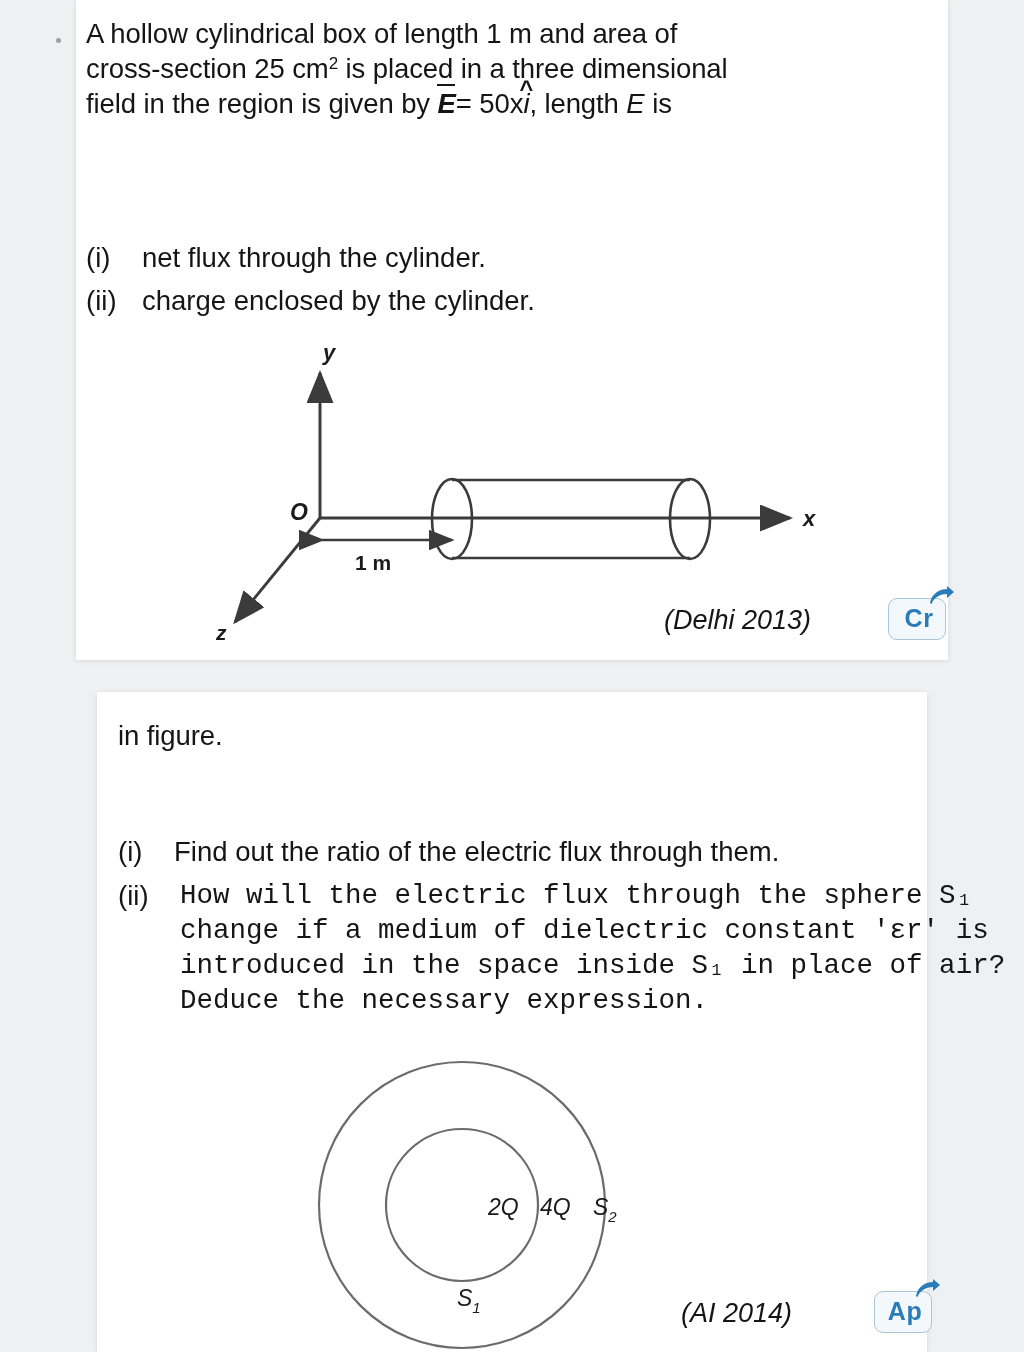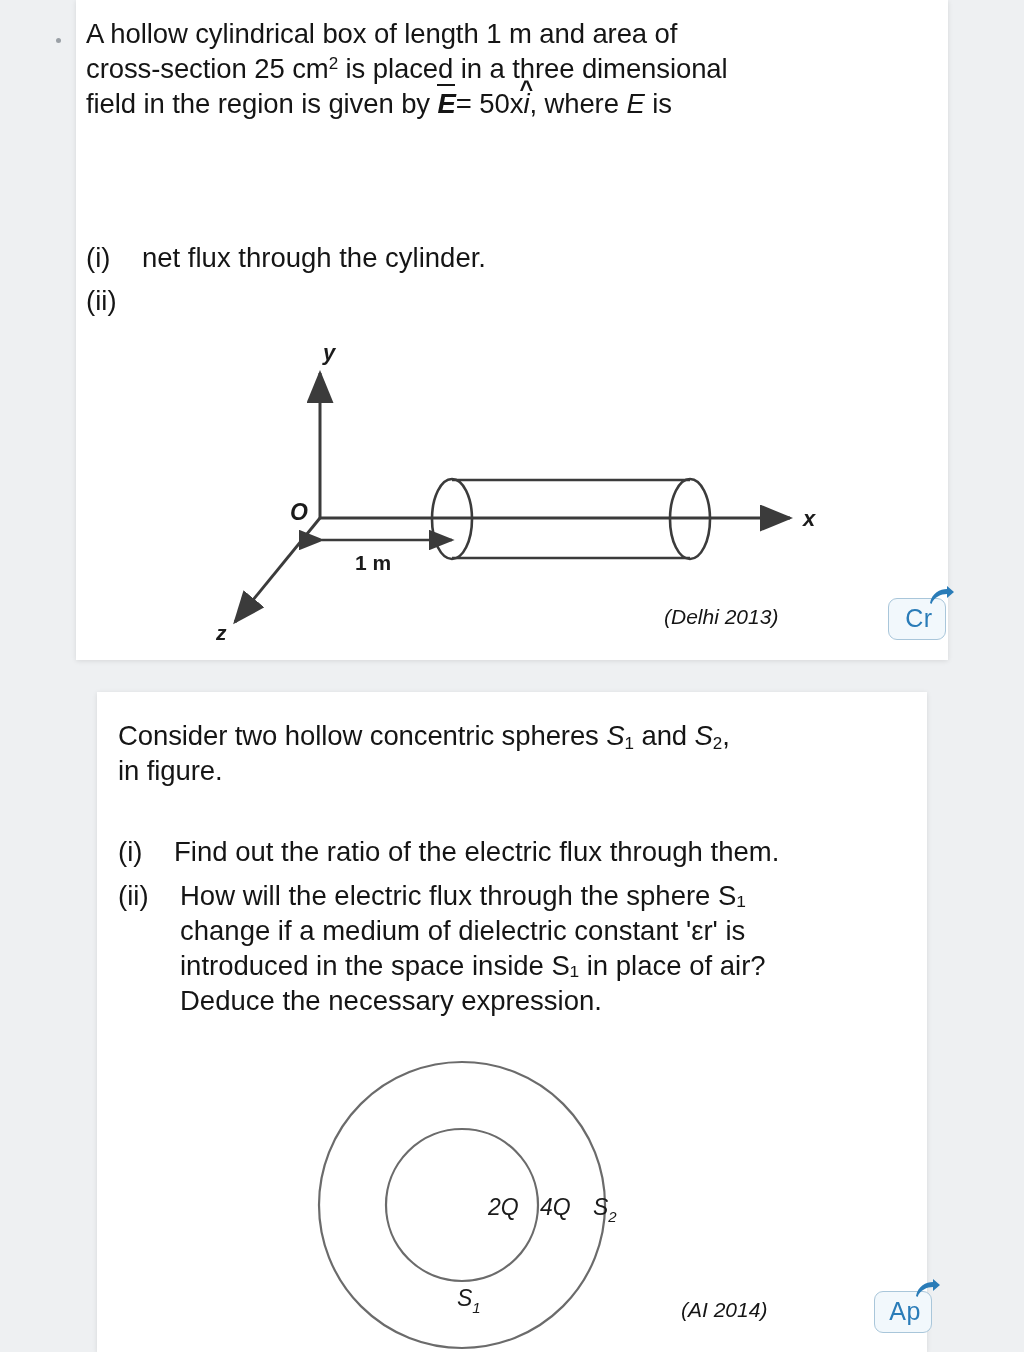--- a/index.html
+++ b/index.html
@@ -93,21 +93,21 @@
   }
 
   #q1-i  { left: 86px; top: 240px; }
   #q1-ii { left: 86px; top: 283px; }
 
   #q2-body { left: 118px; top: 718px; width: 790px; }
   #q2-body .ln { display: block; white-space: nowrap; }
   #q2-i  { left: 118px; top: 834px; }
   #q2-ii { left: 118px; top: 878px; }
   #q2-ii .txtcol { display: block; }
-  #q2-ii .txtcol span { display: block; white-space: nowrap; }
+  #q2-ii .txtcol span { display: block; white-space: nowrap; font-family: Liberation Mono, monospace; }
 
   sub { font-size: 0.62em; vertical-align: -0.22em; line-height: 0; }
   sup { font-size: 0.62em; vertical-align: 0.52em; line-height: 0; }
   .it { font-style: italic; }
 
   .vecE {
     position: relative;
     display: inline-block;
     font-style: italic;
     font-weight: 700;
@@ -134,21 +134,21 @@
     top: -0.62em;
     font-size: 0.85em;
     font-style: normal;
     font-weight: 600;
   }
 
   
   .source {
     position: absolute;
     font-style: italic;
-    font-size: 21px;
+    font-size: 27px;
     color: #151515;
     white-space: nowrap;
   }
   #src-1 { left: 664px; top: 605px; }
   #src-2 { left: 681px; top: 1298px; }
 
   .badge {
     position: absolute;
     width: 58px;
     height: 42px;
@@ -157,21 +157,21 @@
     background: #f2f8fc;
     box-sizing: border-box;
   }
   .badge .blabel {
     position: absolute;
     left: 4px; right: 0;
     top: 50%;
     transform: translateY(-52%);
     text-align: center;
     font-size: 25px;
-    font-weight: 400;
+    font-weight: 700;
     color: #2a7cb8;
     letter-spacing: 0.5px;
   }
   .badge .barrow {
     position: absolute;
     right: -9px;
     top: -13px;
     width: 26px;
     height: 20px;
   }
@@ -209,32 +209,33 @@
     </span>
     <span class="ln"><span>cross-section 25 cm</span><sup>2</sup><span> is placed in a three dimensional</span></span>
     <span class="ln justline">
       <span>field</span>
       <span>in</span>
       <span>the</span>
       <span>region</span>
       <span>is</span>
       <span>given</span>
       <span>by</span>
-      <span><span class="vecE">E</span><span>= 50x</span><span class="hat">i</span><span>, where</span></span>
+      <span><span class="vecE">E</span><span>= 50x</span><span class="hat">i</span><span>, length</span></span>
       <span class="it">E</span>
       <span>is</span>
     </span>
   </div>
 
   <div class="itemrow" id="q1-i">
     <span class="marker">(i)</span>
     <span>net flux through the cylinder.</span>
   </div>
   <div class="itemrow" id="q1-ii">
     <span class="marker">(ii)</span>
+    <span>charge enclosed by the cylinder.</span>
   </div>
 
   <div class="fig" id="fig-cylinder">
     <svg width="650" height="320" viewBox="0 0 650 320">
       <defs>
         <marker id="ah" markerWidth="11" markerHeight="9" refX="10" refY="4.5" orient="auto">
           <path d="M0,0 L11,4.5 L0,9 z" fill="#3b3b3b"></path>
         </marker>
         <marker id="ah2" markerWidth="10" markerHeight="8" refX="9" refY="4" orient="auto">
           <path d="M0,0 L10,4 L0,8 z" fill="#3b3b3b"></path>
@@ -266,21 +267,20 @@
   <div class="badge" id="badge-1">
     <span class="blabel">Cr</span>
     <svg class="barrow" viewBox="0 0 26 20">
       <path d="M2,17 C4,7 12,3 19,3 L19,0 L26,6 L19,12 L19,8 C13,8 6,11 3.5,18 z" fill="#2a7cb8"></path>
     </svg>
   </div>
 
   <div class="card" id="card-2"></div>
 
   <div class="qtext" id="q2-body">
-    <span class="ln"><span>Consider two hollow concentric spheres </span><span class="it">S</span><sub>1</sub><span> and </span><span class="it">S</span><sub>2</sub><span>,</span></span>
     <span class="ln">in figure.</span>
   </div>
 
   <div class="itemrow" id="q2-i">
     <span class="marker">(i)</span>
     <span>Find out the ratio of the electric flux through them.</span>
   </div>
 
   <div class="itemrow" id="q2-ii">
     <span class="marker wide">(ii)</span>

